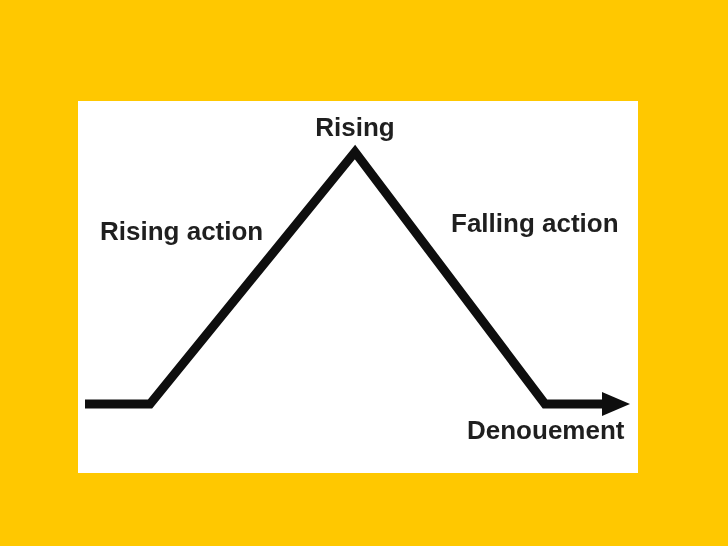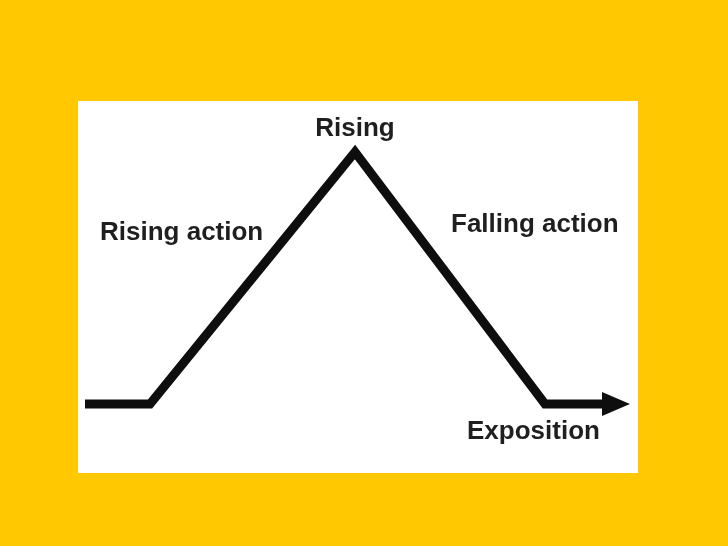--- a/index.html
+++ b/index.html
@@ -87,16 +87,16 @@
       <polygon class="arrowhead" points="524,291 552,303 524,315"></polygon>
     </svg>
 
     <div class="label label-climax">Rising</div>
 
     <div class="label label-rising">Rising action</div>
 
     <div class="label label-falling">Falling action</div>
 
 
-    <div class="label label-denouement">Exposition</div>
+    <div class="label label-denouement">Denouement</div>
 
   </div>
 </div>
 
 </body></html>

